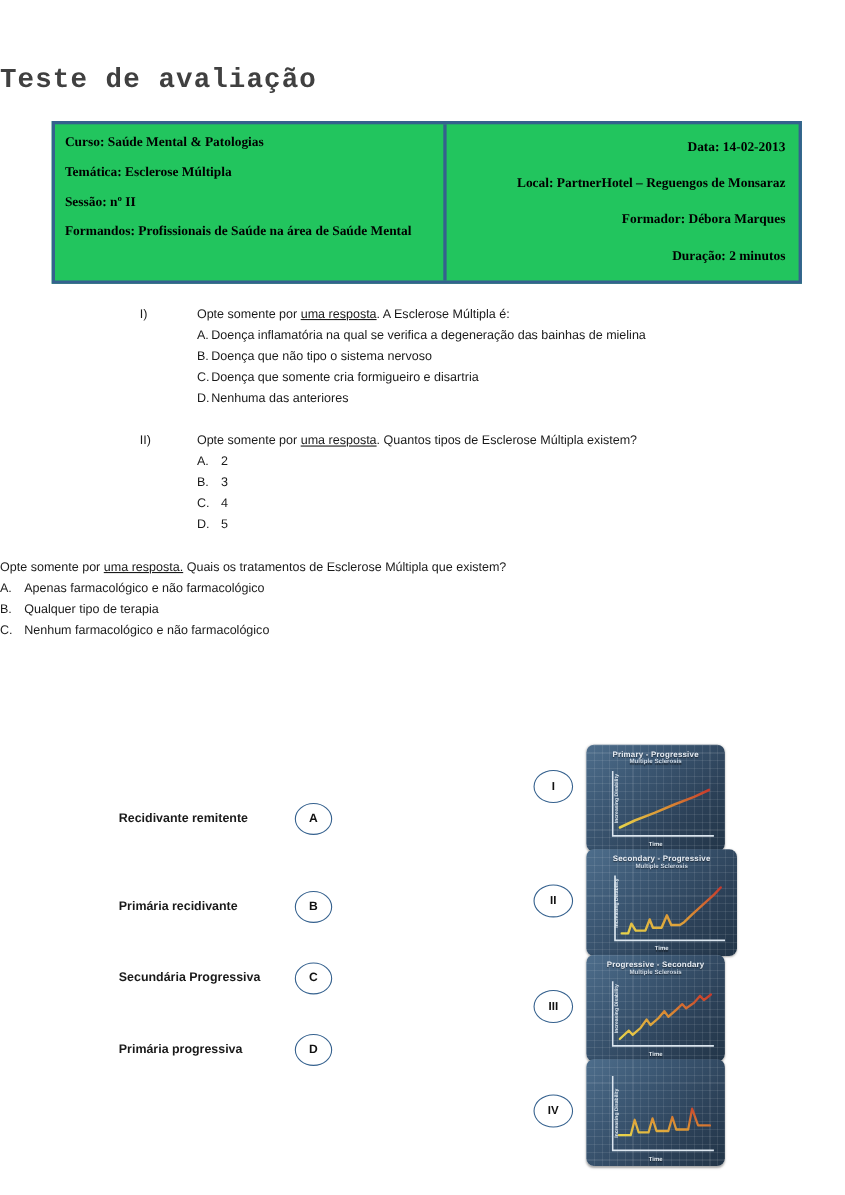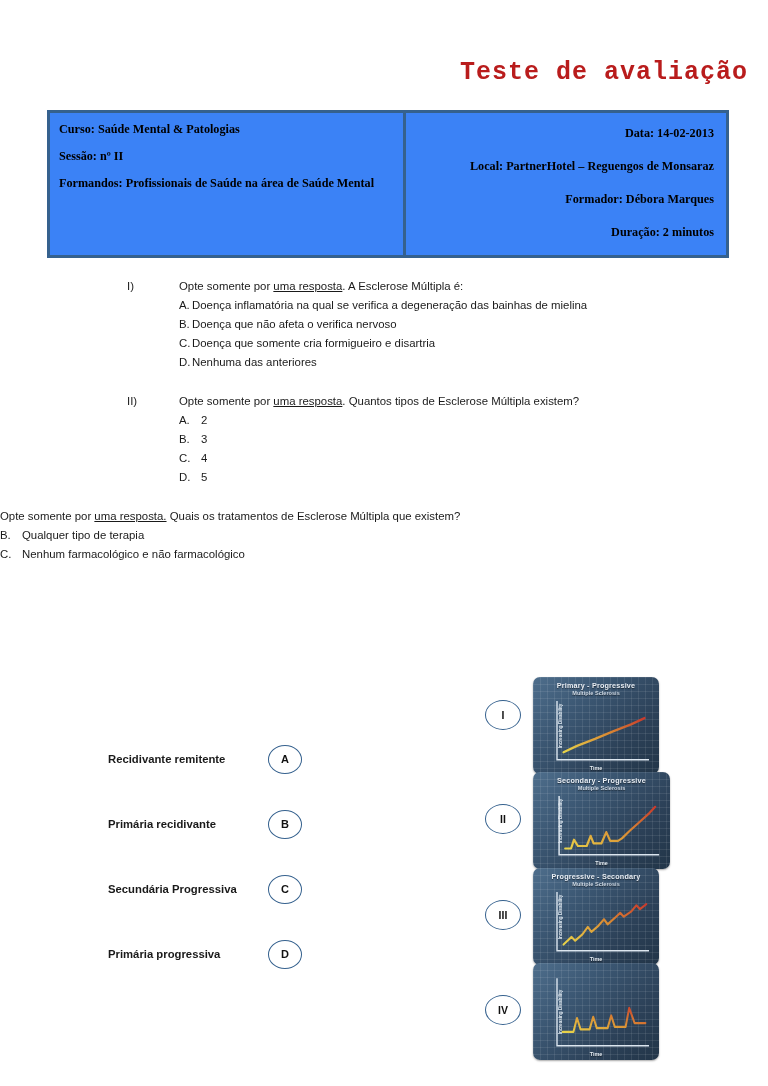--- a/index.html
+++ b/index.html
@@ -14,39 +14,39 @@
     font-family: "Liberation Sans", sans-serif;
     overflow: hidden;
   }
 
   
   .page-title {
     position: absolute;
     left: 0;
     top: 58px;
     width: 748px;
-    text-align: right;
+    text-align: left;
     font-family: "Liberation Mono", "DejaVu Sans Mono", monospace;
     font-weight: bold;
     font-size: 25px;
     letter-spacing: 1px;
-    color: #b91c1c;
+    color: #404040;
   }
 
   
   .header-table {
     position: absolute;
     left: 47px;
     top: 110px;
     width: 682px;
     height: 148px;
     border: 3px solid #35618e;
     box-sizing: border-box;
     display: flex;
-    background: #3b82f6;
+    background: #22c55e;
   }
   .header-cell {
     box-sizing: border-box;
     padding: 10px 9px 8px 9px;
     font-family: "Liberation Serif", serif;
     font-weight: bold;
     font-size: 12.2px;
     color: #000000;
   }
   .header-cell-left {
@@ -249,40 +249,41 @@
   }
 </style>
 </head>
 <body>
 
 <div class="page-title">Teste de avaliação</div>
 
 <div class="header-table">
   <div class="header-cell header-cell-left">
     <div class="header-line">Curso: Saúde Mental &amp; Patologias</div>
+    <div class="header-line">Temática: Esclerose Múltipla</div>
     <div class="header-line">Sessão: nº II</div>
     <div class="header-line">Formandos: Profissionais de Saúde na área de Saúde Mental</div>
   </div>
   <div class="header-cell header-cell-right">
     <div class="header-line">Data: 14-02-2013</div>
     <div class="header-line">Local: PartnerHotel – Reguengos de Monsaraz</div>
     <div class="header-line">Formador: Débora Marques</div>
     <div class="header-line">Duração: 2 minutos</div>
   </div>
 </div>
 
 <div class="questions">
 
   <div class="question">
     <div class="q-row">
       <div class="q-num">I)</div>
       <div class="q-body">
         <div class="q-stem"><span>Opte somente por </span><u>uma resposta</u><span>. A Esclerose Múltipla é:</span></div>
         <div class="q-option"><span class="opt-letter-tight">A.</span><span>Doença inflamatória na qual se verifica a degeneração das bainhas de mielina</span></div>
-        <div class="q-option"><span class="opt-letter-tight">B.</span><span>Doença que não afeta o verifica nervoso</span></div>
+        <div class="q-option"><span class="opt-letter-tight">B.</span><span>Doença que não tipo o sistema nervoso</span></div>
         <div class="q-option"><span class="opt-letter-tight">C.</span><span>Doença que somente cria formigueiro e disartria</span></div>
         <div class="q-option"><span class="opt-letter-tight">D.</span><span>Nenhuma das anteriores</span></div>
       </div>
     </div>
   </div>
 
   <div class="question">
     <div class="q-row">
       <div class="q-num">II)</div>
       <div class="q-body">
@@ -292,33 +293,34 @@
         <div class="q-option wide-gap"><span class="opt-letter">C.</span><span>4</span></div>
         <div class="q-option wide-gap"><span class="opt-letter">D.</span><span>5</span></div>
       </div>
     </div>
   </div>
 
   <div class="question">
     <div class="q-row">
       <div class="q-body">
         <div class="q-stem"><span>Opte somente por </span><u>uma resposta.</u><span> Quais os tratamentos de Esclerose Múltipla que existem?</span></div>
+        <div class="q-option wide-gap"><span class="opt-letter">A.</span><span>Apenas farmacológico e não farmacológico</span></div>
         <div class="q-option wide-gap"><span class="opt-letter">B.</span><span>Qualquer tipo de terapia</span></div>
         <div class="q-option wide-gap"><span class="opt-letter">C.</span><span>Nenhum farmacológico e não farmacológico</span></div>
       </div>
     </div>
   </div>
 
 
 </div>
 
 <div class="match-area">
 
   <div class="match-left">
-    <div class="match-item" style="top:54px;">
+    <div class="match-item" style="top:39px;">
       <div class="match-label">Recidivante remitente</div>
       <div class="oval">A</div>
     </div>
     <div class="match-item" style="top:119px;">
       <div class="match-label">Primária recidivante</div>
       <div class="oval">B</div>
     </div>
     <div class="match-item" style="top:184px;">
       <div class="match-label">Secundária Progressiva</div>
       <div class="oval">C</div>

